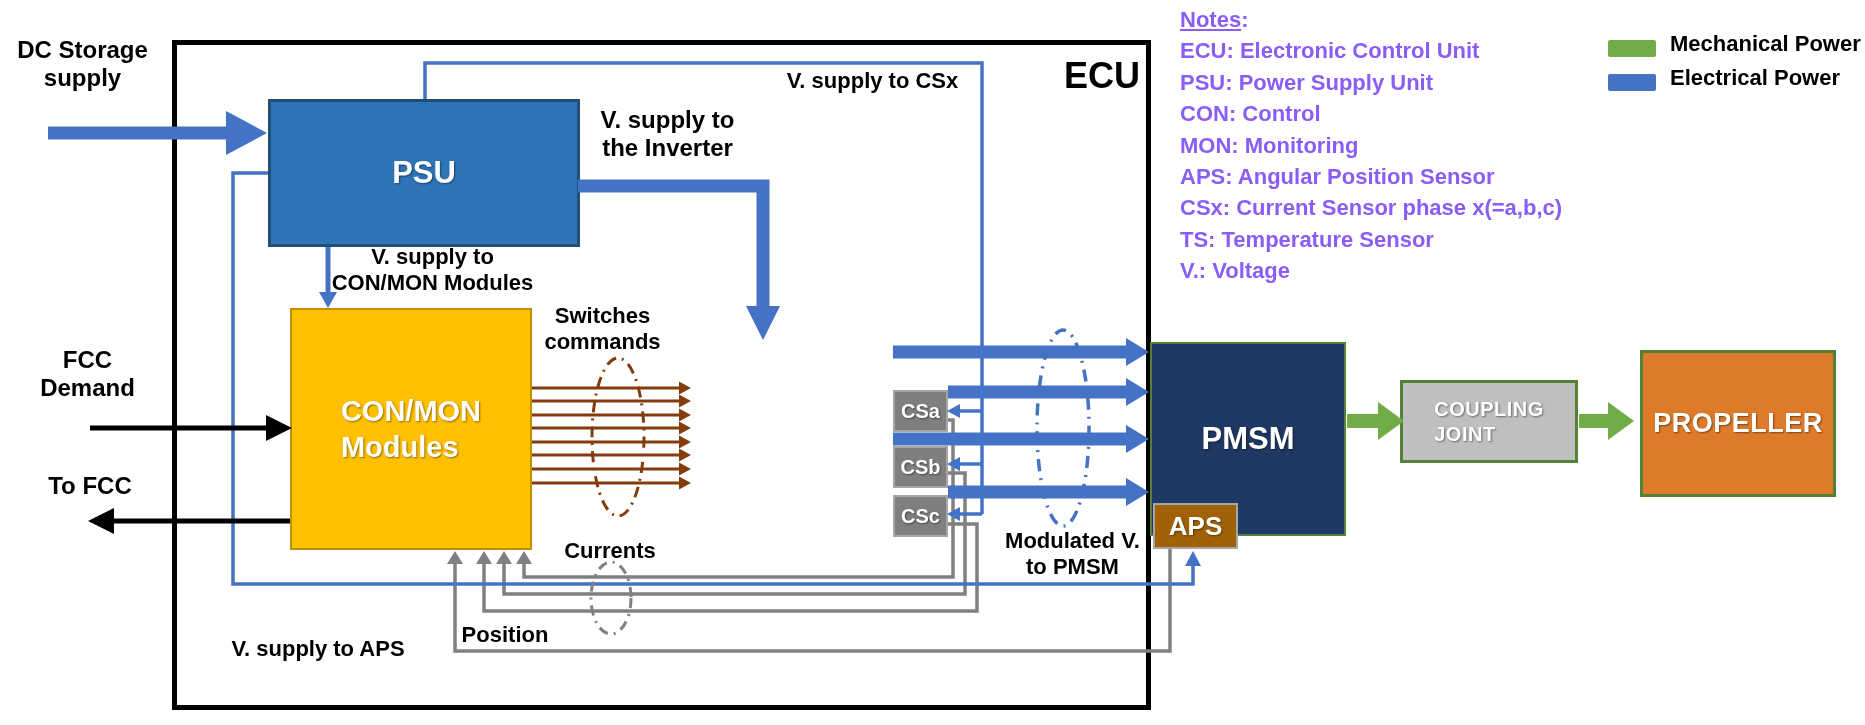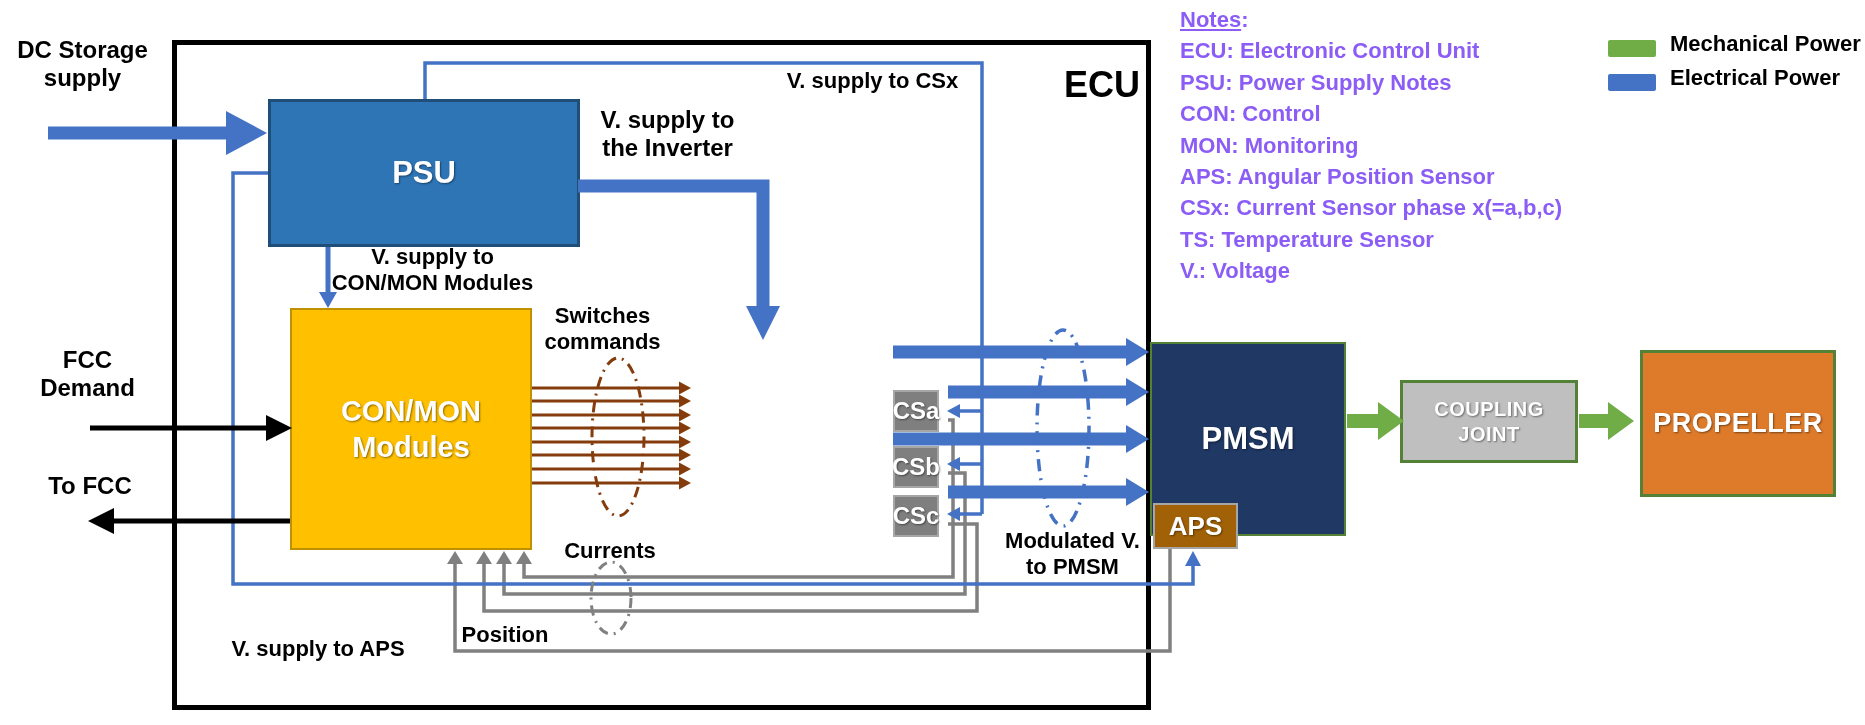--- a/index.html
+++ b/index.html
@@ -6,28 +6,28 @@
   .stage{
     position:relative;width:1865px;height:725px;background:#ffffff;
     font-family:"Liberation Sans",sans-serif;overflow:hidden;
   }
   .stage *{box-sizing:border-box;}
   svg.wires{position:absolute;left:0;top:0;width:1865px;height:725px;z-index:5;pointer-events:none;}
 
   
   .block{
     position:absolute;display:flex;align-items:center;justify-content:center;
-    color:#ffffff;font-weight:bold;text-align:center;line-height:1.25;
+    color:#ffffff;font-weight:bold;line-height:1.25;
     text-shadow:1px 1px 2px rgba(0,0,0,.45);white-space:pre-line;z-index:2;
   }
   .ecu-box{position:absolute;left:172px;top:40px;width:979px;height:670px;border:5px solid #000;z-index:1;background:transparent;}
   .psu{left:268px;top:99px;width:312px;height:148px;background:#2E75B6;border:3px solid #1F4E79;font-size:31px;}
   .conmon{left:290px;top:308px;width:242px;height:242px;background:#FFC000;border:2px solid #BF9000;font-size:29px;}
   .inverter{left:692px;top:342px;width:201px;height:191px;background:#ED7D31;border:2px solid #C55A11;font-size:27px;}
-  .cs{width:46px;height:42px;background:#7F7F7F;border:2px solid #A6A6A6;font-size:24px;z-index:3;}
+  .cs{width:55px;height:42px;background:#7F7F7F;border:2px solid #A6A6A6;font-size:20px;z-index:3;}
   .csa{left:893px;top:390px;}
   .csb{left:893px;top:446px;}
   .csc{left:893px;top:495px;}
   .pmsm{left:1150px;top:342px;width:196px;height:194px;background:#1F3864;border:2px solid #538135;font-size:31px;z-index:3;}
   .aps{left:1153px;top:503px;width:85px;height:46px;background:#a16207;border:2px solid #A6A6A6;font-size:26px;z-index:3;}
   .coupling{left:1400px;top:380px;width:178px;height:83px;background:#BFBFBF;border:3px solid #538135;font-size:20px;letter-spacing:.5px;}
   .propeller{left:1640px;top:350px;width:196px;height:147px;background:#DE7B2A;border:3px solid #538135;font-size:27px;letter-spacing:.5px;}
 
   
   .lbl{
@@ -38,21 +38,21 @@
   .lbl-fccdem{left:20px;top:346px;width:135px;font-size:24px;}
   .lbl-tofcc{left:30px;top:472px;width:120px;font-size:24px;}
   .lbl-vinv{left:585px;top:106px;width:165px;font-size:24px;}
   .lbl-vcsx{left:785px;top:68px;width:175px;font-size:22px;}
   .lbl-vconmon{left:310px;top:244px;width:245px;font-size:22px;}
   .lbl-switch{left:535px;top:303px;width:135px;font-size:22px;}
   .lbl-currents{left:555px;top:538px;width:110px;font-size:22px;}
   .lbl-position{left:450px;top:622px;width:110px;font-size:22px;}
   .lbl-vaps{left:218px;top:636px;width:200px;font-size:22px;}
   .lbl-modv{left:990px;top:528px;width:165px;font-size:22px;}
-  .lbl-ecu{left:1015px;top:64px;width:125px;font-size:36px;text-align:right;}
+  .lbl-ecu{left:1015px;top:55px;width:125px;font-size:36px;text-align:right;}
 
   
   .notes{position:absolute;left:1180px;top:4px;width:400px;z-index:4;color:#8b5cf6;font-weight:bold;font-size:22px;line-height:31.4px;}
   .notes .heading{text-decoration:underline;}
   .notes .nitem{white-space:nowrap;}
 
   
   .legend-swatch{position:absolute;width:48px;height:17px;border-radius:2px;z-index:4;}
   .sw-green{left:1608px;top:40px;background:#70AD47;}
   .sw-blue{left:1608px;top:74px;background:#4472C4;}
@@ -198,21 +198,21 @@
   <div class="lbl lbl-currents">Currents</div>
   <div class="lbl lbl-position">Position</div>
   <div class="lbl lbl-vaps">V. supply to APS</div>
   <div class="lbl lbl-modv">Modulated V.
 to PMSM</div>
   <div class="lbl lbl-ecu">ECU</div>
 
   <div class="notes">
     <div><span class="heading">Notes</span><span>:</span></div>
     <div class="nitem">ECU: Electronic Control Unit</div>
-    <div class="nitem">PSU: Power Supply Notes</div>
+    <div class="nitem">PSU: Power Supply Unit</div>
     <div class="nitem">CON: Control</div>
     <div class="nitem">MON: Monitoring</div>
     <div class="nitem">APS: Angular Position Sensor</div>
     <div class="nitem">CSx: Current Sensor phase x(=a,b,c)</div>
     <div class="nitem">TS: Temperature Sensor</div>
     <div class="nitem">V.: Voltage</div>
   </div>
 
   <div class="legend-swatch sw-green"></div>
   <div class="legend-label ll-mech">Mechanical Power</div>

